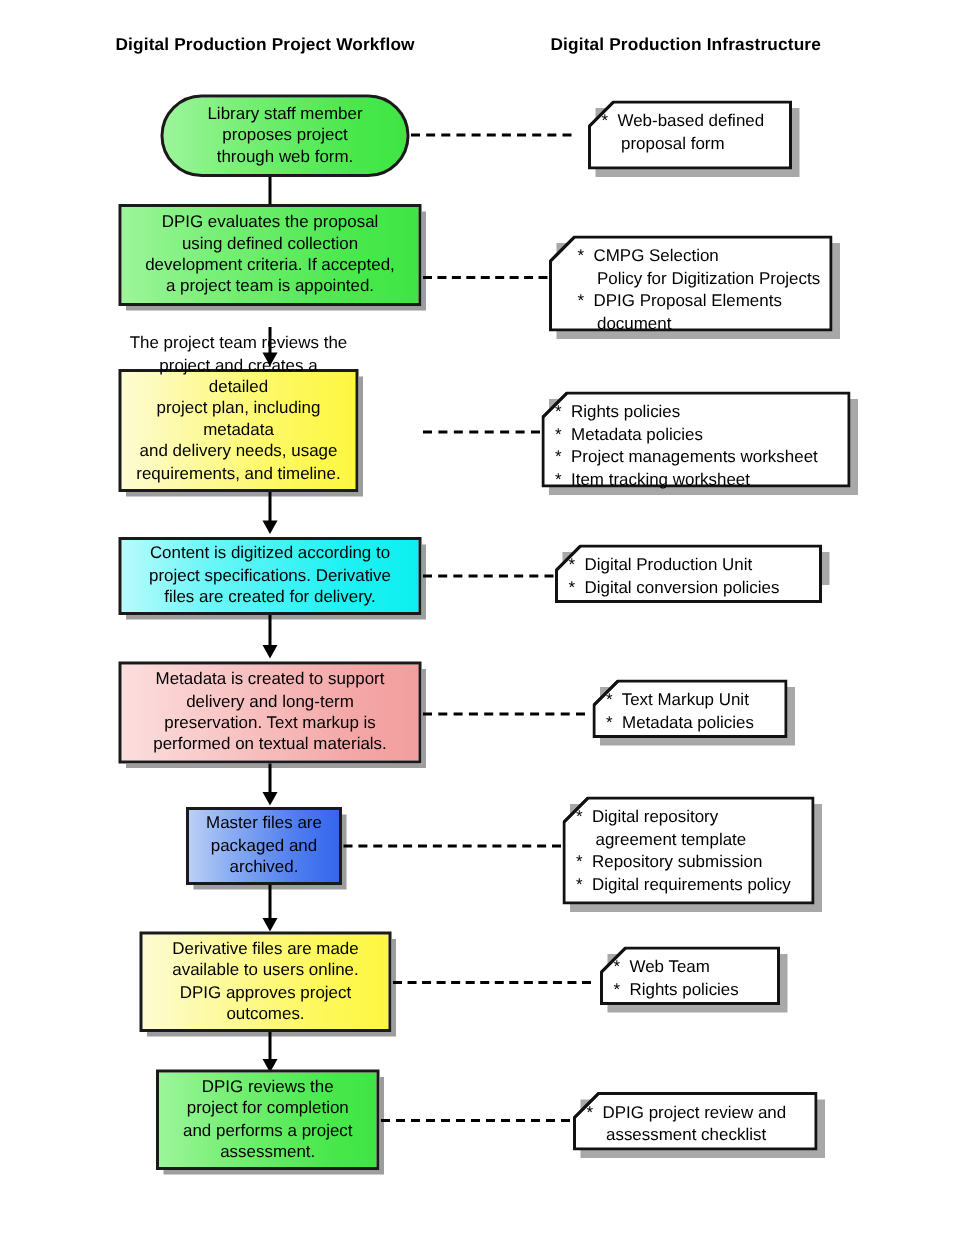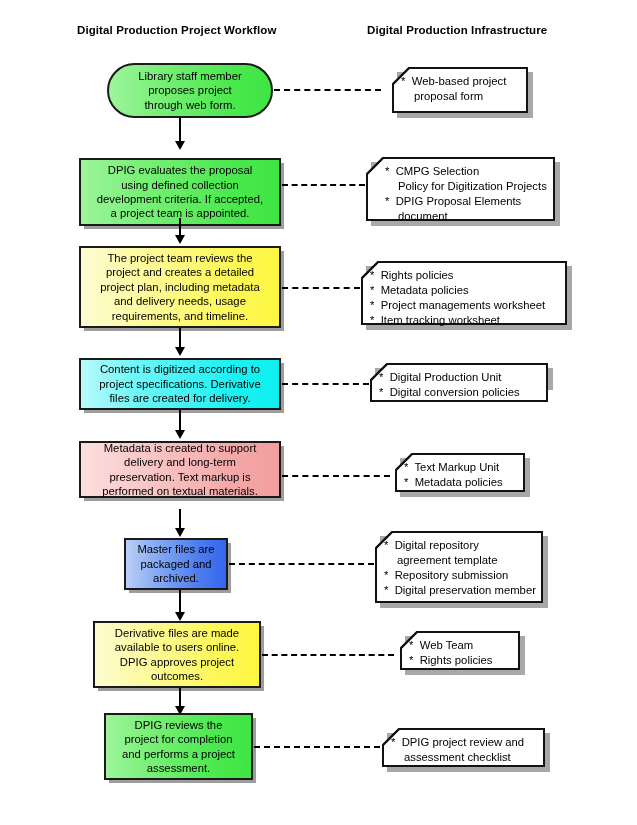--- a/index.html
+++ b/index.html
@@ -132,32 +132,32 @@
   <div class="node rounded fill-green" style="left:107px; top:63px; width:166px; height:55px;">
     <span class="node-text">Library staff member
 proposes project
 through web form.</span>
   </div>
   <div class="dashlink" style="left:274px; top:89px; width:107px;"></div>
 
   <div class="connector" style="left:179px; top:118px; height:25px;"></div>
   <div class="arrowhead" style="left:175px; top:141px;"></div>
 
-  <div class="node fill-green" style="left:79px; top:158px; width:202px; height:68px;">
+  <div class="node fill-green" style="left:79px; top:136px; width:202px; height:68px;">
     <span class="node-text">DPIG evaluates the proposal
 using defined collection
 development criteria.  If accepted,
 a project team is appointed.</span>
   </div>
   <div class="dashlink" style="left:282px; top:184px; width:83px;"></div>
 
   <div class="connector" style="left:179px; top:218px; height:20px;"></div>
   <div class="arrowhead" style="left:175px; top:235px;"></div>
 
-  <div class="node fill-yellow" style="left:79px; top:246px; width:202px; height:82px;">
+  <div class="node fill-yellow" style="left:79px; top:246px; width:160px; height:82px;align-items:flex-end;">
     <span class="node-text">The project team reviews the
 project and creates a detailed
 project plan, including metadata
 and delivery needs, usage
 requirements, and timeline.</span>
   </div>
   <div class="dashlink" style="left:282px; top:287px; width:78px;"></div>
 
   <div class="connector" style="left:179px; top:328px; height:22px;"></div>
   <div class="arrowhead" style="left:175px; top:347px;"></div>
@@ -165,21 +165,21 @@
   <div class="node fill-cyan" style="left:79px; top:358px; width:202px; height:52px;">
     <span class="node-text">Content is digitized according to
 project specifications.  Derivative
 files are created for delivery.</span>
   </div>
   <div class="dashlink" style="left:282px; top:383px; width:87px;"></div>
 
   <div class="connector" style="left:179px; top:410px; height:23px;"></div>
   <div class="arrowhead" style="left:175px; top:430px;"></div>
 
-  <div class="node fill-pink" style="left:79px; top:441px; width:202px; height:57px;">
+  <div class="node fill-pink" style="left:79px; top:441px; width:202px; height:68px;">
     <span class="node-text">Metadata is created to support
 delivery and long-term
 preservation.  Text markup is
 performed on textual materials.</span>
   </div>
   <div class="dashlink" style="left:282px; top:475px; width:108px;"></div>
 
   <div class="connector" style="left:179px; top:509px; height:22px;"></div>
   <div class="arrowhead" style="left:175px; top:528px;"></div>
 
@@ -212,21 +212,21 @@
   </div>
   <div class="dashlink" style="left:254px; top:746px; width:126px;"></div>
 
   <div class="note" style="left:392px; top:67px; width:136px; height:46px;">
       <div class="note-shadow"></div>
       <svg width="136" height="46" viewBox="0 0 136 46" style="position: absolute; left: 0px; top: 0px; z-index: 1;">
         <path d="M 17 1 L 135 1 L 135 45 L 1 45 L 1 17 Z" fill="#ffffff" stroke="#121212" stroke-width="2" stroke-linejoin="miter"></path>
         <path d="M 1 17 L 17 1" fill="none" stroke="#121212" stroke-width="2"></path>
       </svg>
       <div class="note-lines">
-        <span class="note-line">*  Web-based project</span>
+        <span class="note-line">*  Web-based defined</span>
         <span class="note-line indented">proposal form</span>
       </div>
     </div>
 
   <div class="note" style="left:366px; top:157px; width:189px; height:64px;padding-left:10px;">
       <div class="note-shadow"></div>
       <svg width="189" height="64" viewBox="0 0 189 64" style="position: absolute; left: 0px; top: 0px; z-index: 1;">
         <path d="M 17 1 L 188 1 L 188 63 L 1 63 L 1 17 Z" fill="#ffffff" stroke="#121212" stroke-width="2" stroke-linejoin="miter"></path>
         <path d="M 1 17 L 17 1" fill="none" stroke="#121212" stroke-width="2"></path>
       </svg>
@@ -279,21 +279,21 @@
   <div class="note" style="left:375px; top:531px; width:168px; height:72px;">
       <div class="note-shadow"></div>
       <svg width="168" height="72" viewBox="0 0 168 72" style="position: absolute; left: 0px; top: 0px; z-index: 1;">
         <path d="M 17 1 L 167 1 L 167 71 L 1 71 L 1 17 Z" fill="#ffffff" stroke="#121212" stroke-width="2" stroke-linejoin="miter"></path>
         <path d="M 1 17 L 17 1" fill="none" stroke="#121212" stroke-width="2"></path>
       </svg>
       <div class="note-lines">
         <span class="note-line">*  Digital repository</span>
         <span class="note-line indented">agreement template</span>
         <span class="note-line">*  Repository submission</span>
-        <span class="note-line">*  Digital preservation member</span>
+        <span class="note-line">*  Digital requirements policy</span>
       </div>
     </div>
 
   <div class="note" style="left:400px; top:631px; width:120px; height:39px;">
       <div class="note-shadow"></div>
       <svg width="120" height="39" viewBox="0 0 120 39" style="position: absolute; left: 0px; top: 0px; z-index: 1;">
         <path d="M 17 1 L 119 1 L 119 38 L 1 38 L 1 17 Z" fill="#ffffff" stroke="#121212" stroke-width="2" stroke-linejoin="miter"></path>
         <path d="M 1 17 L 17 1" fill="none" stroke="#121212" stroke-width="2"></path>
       </svg>
       <div class="note-lines">

